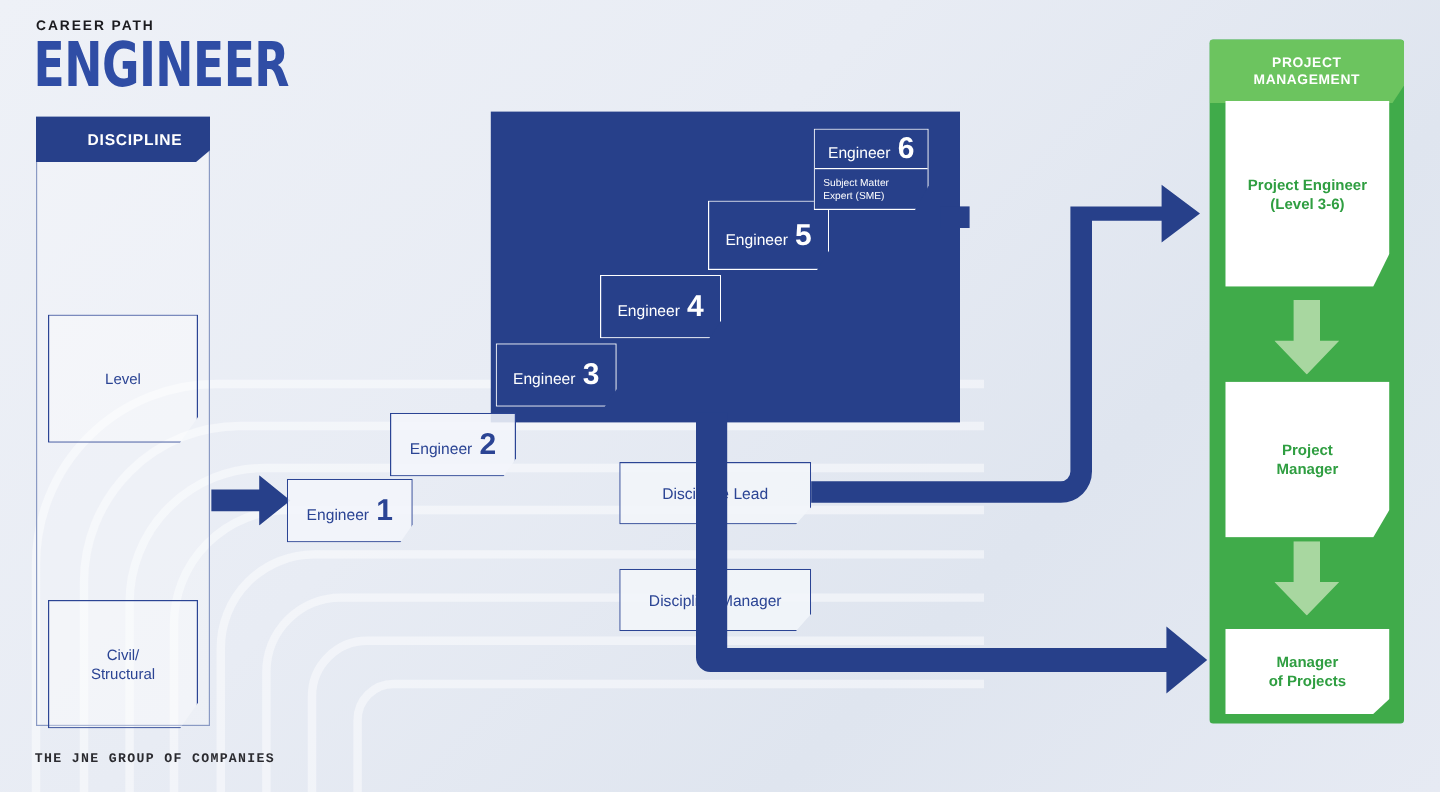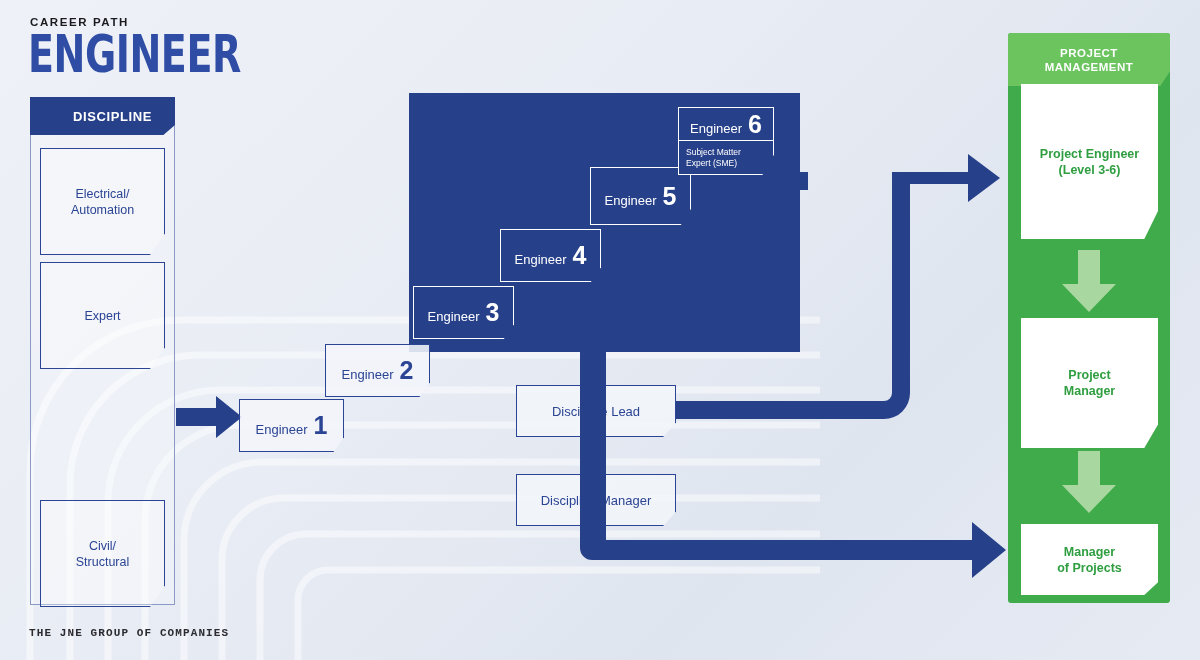--- a/index.html
+++ b/index.html
@@ -180,25 +180,22 @@
     </g>
   </svg>
 
   <div class="hdr-kicker">CAREER PATH</div>
   <div class="hdr-title">ENGINEER</div>
   <div class="footer-note">THE JNE GROUP OF COMPANIES</div>
 
   <div class="disc-col"></div>
   <div class="disc-header">DISCIPLINE</div>
 
-  <div class="disc-card" style="top:148px">
-    <span>Electrical/<br>Automation</span>
-  </div>
   <div class="disc-card" style="top:262px">
-    <span>Expert</span>
+    <span>Level</span>
   </div>
   <div class="disc-card" style="top:500px">
     <span>Civil/<br>Structural</span>
   </div>
 
   <svg style="position:absolute;left:176px;top:396px;width:66px;height:42px" viewBox="0 0 66 42">
     <path d="M0 12 H40 V0 L66 21 L40 42 V30 H0 Z" fill="#27408a"></path>
   </svg>
 
   <div class="navy-panel"></div>

